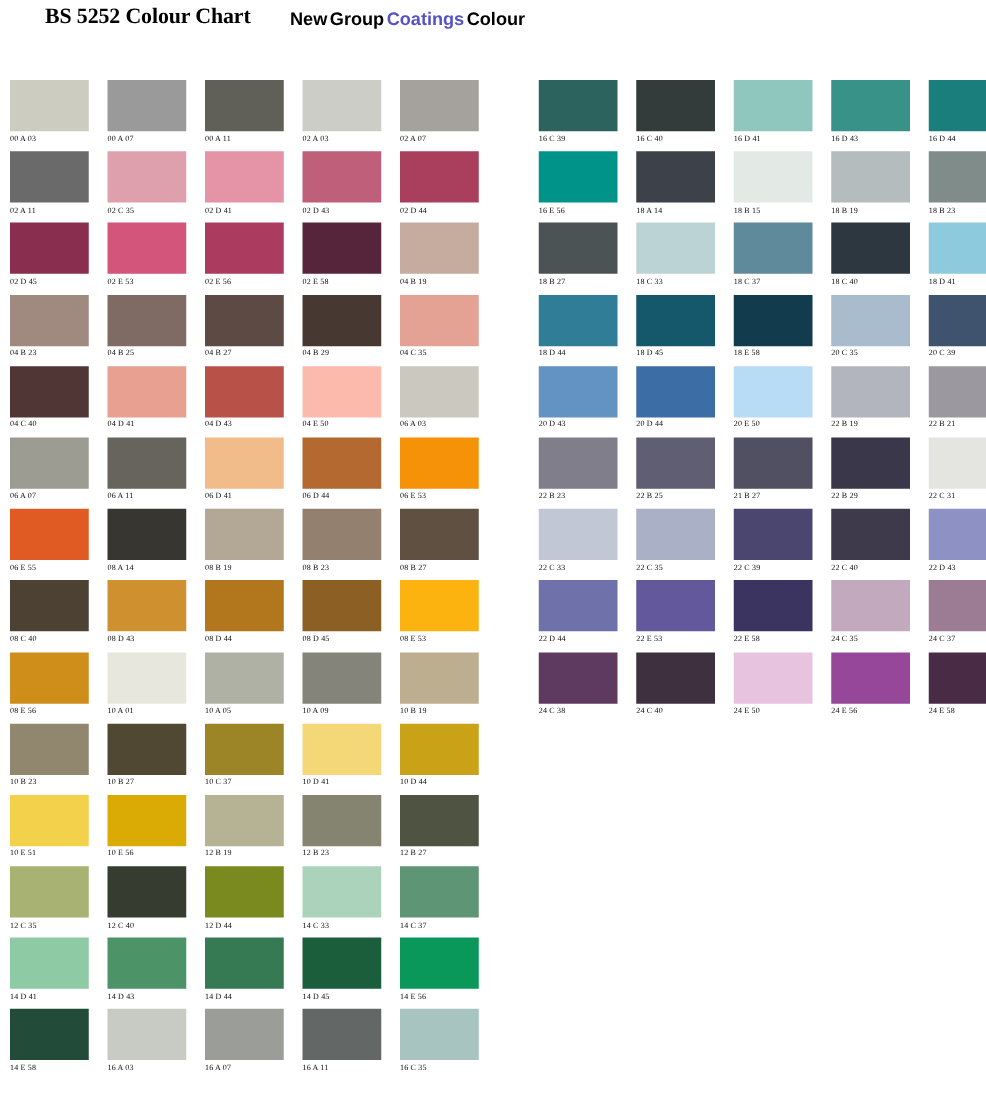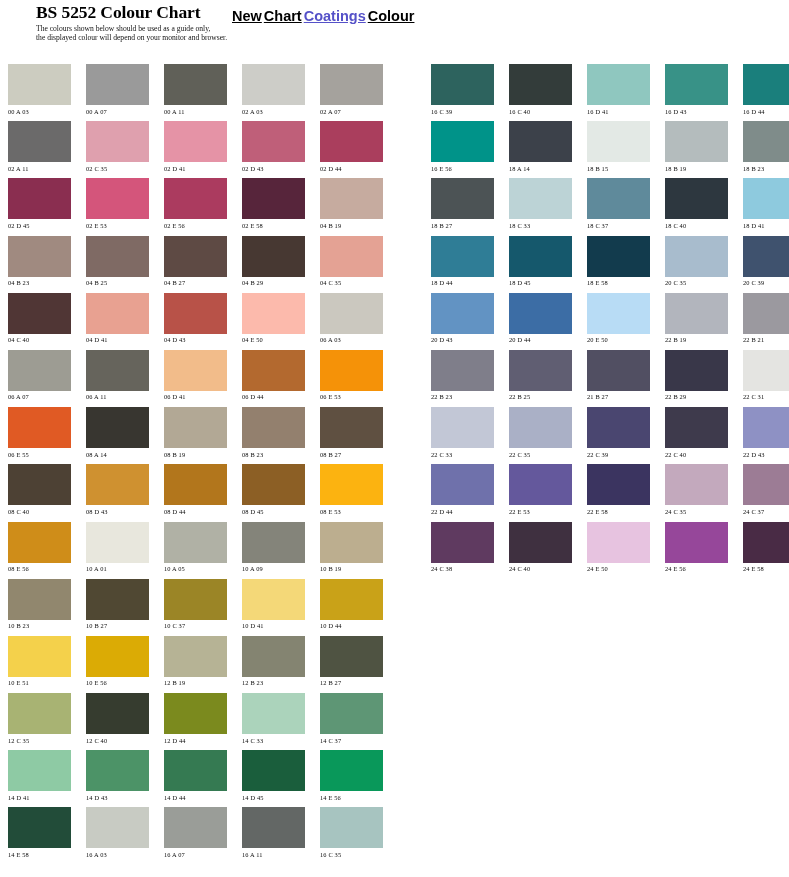--- a/index.html
+++ b/index.html
@@ -59,21 +59,20 @@
     font-weight: bold;
     font-size: 14.5px;
     color: #000000;
     white-space: nowrap;
   }
   #brand .brand-accent {
     color: #5551c8;
   }
   #brand .brand-word {
     margin-right: 2px;
-    text-decoration: underline;
   }
 
   
   .swatch-column {
     position: absolute;
     top: 64px;
   }
   #column-left  { left: 8px; }
   #column-right { left: 431px; }
 
@@ -107,26 +106,22 @@
     white-space: nowrap;
   }
 </style>
 </head>
 <body>
 
 <div id="page">
 
   <div id="header">
     <div id="chart-title">BS 5252 Colour Chart</div>
-    <div id="chart-disclaimer">
-      <span>The colours shown below should be used as a guide only,</span><br>
-      <span>the displayed colour will depend on your monitor and browser.</span>
-    </div>
     <div id="brand">
-      <span class="brand-word">New</span><span class="brand-word">Chart</span><span class="brand-word brand-accent">Coatings</span><span class="brand-word">Colour</span>
+      <span class="brand-word">New</span><span class="brand-word">Group</span><span class="brand-word brand-accent">Coatings</span><span class="brand-word">Colour</span>
     </div>
   </div>
 
   <div class="swatch-column" id="column-left">
       <div class="swatch-row"><div class="swatch-cell"><span class="swatch-chip" title="00 A 03" style="background-color: rgb(204, 204, 192);"></span><span class="swatch-label">00 A 03</span></div><div class="swatch-cell"><span class="swatch-chip" title="00 A 07" style="background-color: rgb(154, 154, 154);"></span><span class="swatch-label">00 A 07</span></div><div class="swatch-cell"><span class="swatch-chip" title="00 A 11" style="background-color: rgb(96, 96, 88);"></span><span class="swatch-label">00 A 11</span></div><div class="swatch-cell"><span class="swatch-chip" title="02 A 03" style="background-color: rgb(205, 205, 200);"></span><span class="swatch-label">02 A 03</span></div><div class="swatch-cell"><span class="swatch-chip" title="02 A 07" style="background-color: rgb(165, 162, 157);"></span><span class="swatch-label">02 A 07</span></div></div>
       <div class="swatch-row"><div class="swatch-cell"><span class="swatch-chip" title="02 A 11" style="background-color: rgb(107, 106, 106);"></span><span class="swatch-label">02 A 11</span></div><div class="swatch-cell"><span class="swatch-chip" title="02 C 35" style="background-color: rgb(223, 160, 174);"></span><span class="swatch-label">02 C 35</span></div><div class="swatch-cell"><span class="swatch-chip" title="02 D 41" style="background-color: rgb(229, 147, 166);"></span><span class="swatch-label">02 D 41</span></div><div class="swatch-cell"><span class="swatch-chip" title="02 D 43" style="background-color: rgb(191, 95, 121);"></span><span class="swatch-label">02 D 43</span></div><div class="swatch-cell"><span class="swatch-chip" title="02 D 44" style="background-color: rgb(170, 62, 93);"></span><span class="swatch-label">02 D 44</span></div></div>
       <div class="swatch-row"><div class="swatch-cell"><span class="swatch-chip" title="02 D 45" style="background-color: rgb(138, 46, 80);"></span><span class="swatch-label">02 D 45</span></div><div class="swatch-cell"><span class="swatch-chip" title="02 E 53" style="background-color: rgb(212, 85, 123);"></span><span class="swatch-label">02 E 53</span></div><div class="swatch-cell"><span class="swatch-chip" title="02 E 56" style="background-color: rgb(171, 59, 95);"></span><span class="swatch-label">02 E 56</span></div><div class="swatch-cell"><span class="swatch-chip" title="02 E 58" style="background-color: rgb(87, 37, 59);"></span><span class="swatch-label">02 E 58</span></div><div class="swatch-cell"><span class="swatch-chip" title="04 B 19" style="background-color: rgb(198, 171, 159);"></span><span class="swatch-label">04 B 19</span></div></div>
       <div class="swatch-row"><div class="swatch-cell"><span class="swatch-chip" title="04 B 23" style="background-color: rgb(160, 138, 128);"></span><span class="swatch-label">04 B 23</span></div><div class="swatch-cell"><span class="swatch-chip" title="04 B 25" style="background-color: rgb(127, 106, 100);"></span><span class="swatch-label">04 B 25</span></div><div class="swatch-cell"><span class="swatch-chip" title="04 B 27" style="background-color: rgb(94, 74, 68);"></span><span class="swatch-label">04 B 27</span></div><div class="swatch-cell"><span class="swatch-chip" title="04 B 29" style="background-color: rgb(71, 56, 50);"></span><span class="swatch-label">04 B 29</span></div><div class="swatch-cell"><span class="swatch-chip" title="04 C 35" style="background-color: rgb(228, 162, 148);"></span><span class="swatch-label">04 C 35</span></div></div>
       <div class="swatch-row"><div class="swatch-cell"><span class="swatch-chip" title="04 C 40" style="background-color: rgb(80, 54, 53);"></span><span class="swatch-label">04 C 40</span></div><div class="swatch-cell"><span class="swatch-chip" title="04 D 41" style="background-color: rgb(232, 161, 145);"></span><span class="swatch-label">04 D 41</span></div><div class="swatch-cell"><span class="swatch-chip" title="04 D 43" style="background-color: rgb(184, 82, 72);"></span><span class="swatch-label">04 D 43</span></div><div class="swatch-cell"><span class="swatch-chip" title="04 E 50" style="background-color: rgb(252, 186, 172);"></span><span class="swatch-label">04 E 50</span></div><div class="swatch-cell"><span class="swatch-chip" title="06 A 03" style="background-color: rgb(203, 200, 191);"></span><span class="swatch-label">06 A 03</span></div></div>
       <div class="swatch-row"><div class="swatch-cell"><span class="swatch-chip" title="06 A 07" style="background-color: rgb(157, 156, 147);"></span><span class="swatch-label">06 A 07</span></div><div class="swatch-cell"><span class="swatch-chip" title="06 A 11" style="background-color: rgb(102, 100, 92);"></span><span class="swatch-label">06 A 11</span></div><div class="swatch-cell"><span class="swatch-chip" title="06 D 41" style="background-color: rgb(242, 188, 138);"></span><span class="swatch-label">06 D 41</span></div><div class="swatch-cell"><span class="swatch-chip" title="06 D 44" style="background-color: rgb(179, 105, 47);"></span><span class="swatch-label">06 D 44</span></div><div class="swatch-cell"><span class="swatch-chip" title="06 E 53" style="background-color: rgb(245, 146, 8);"></span><span class="swatch-label">06 E 53</span></div></div>

